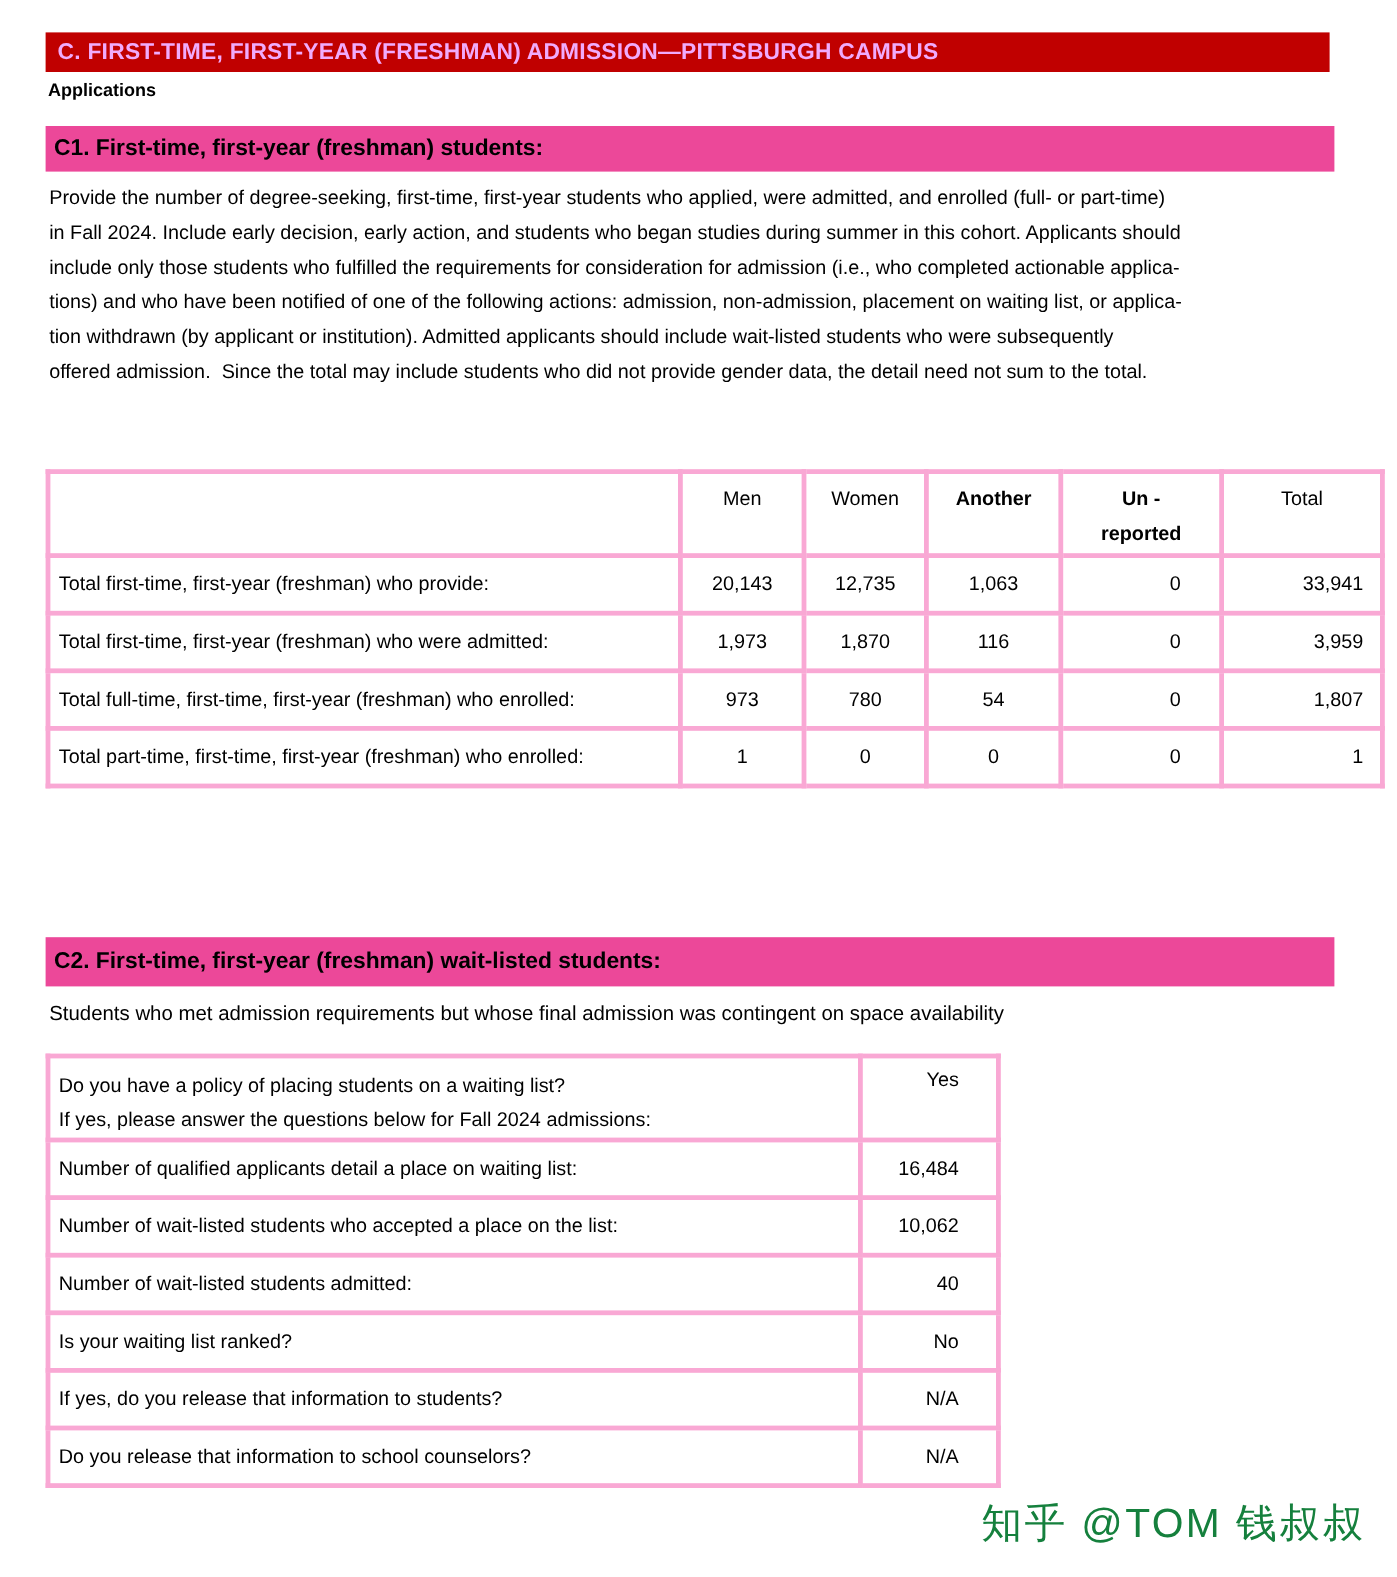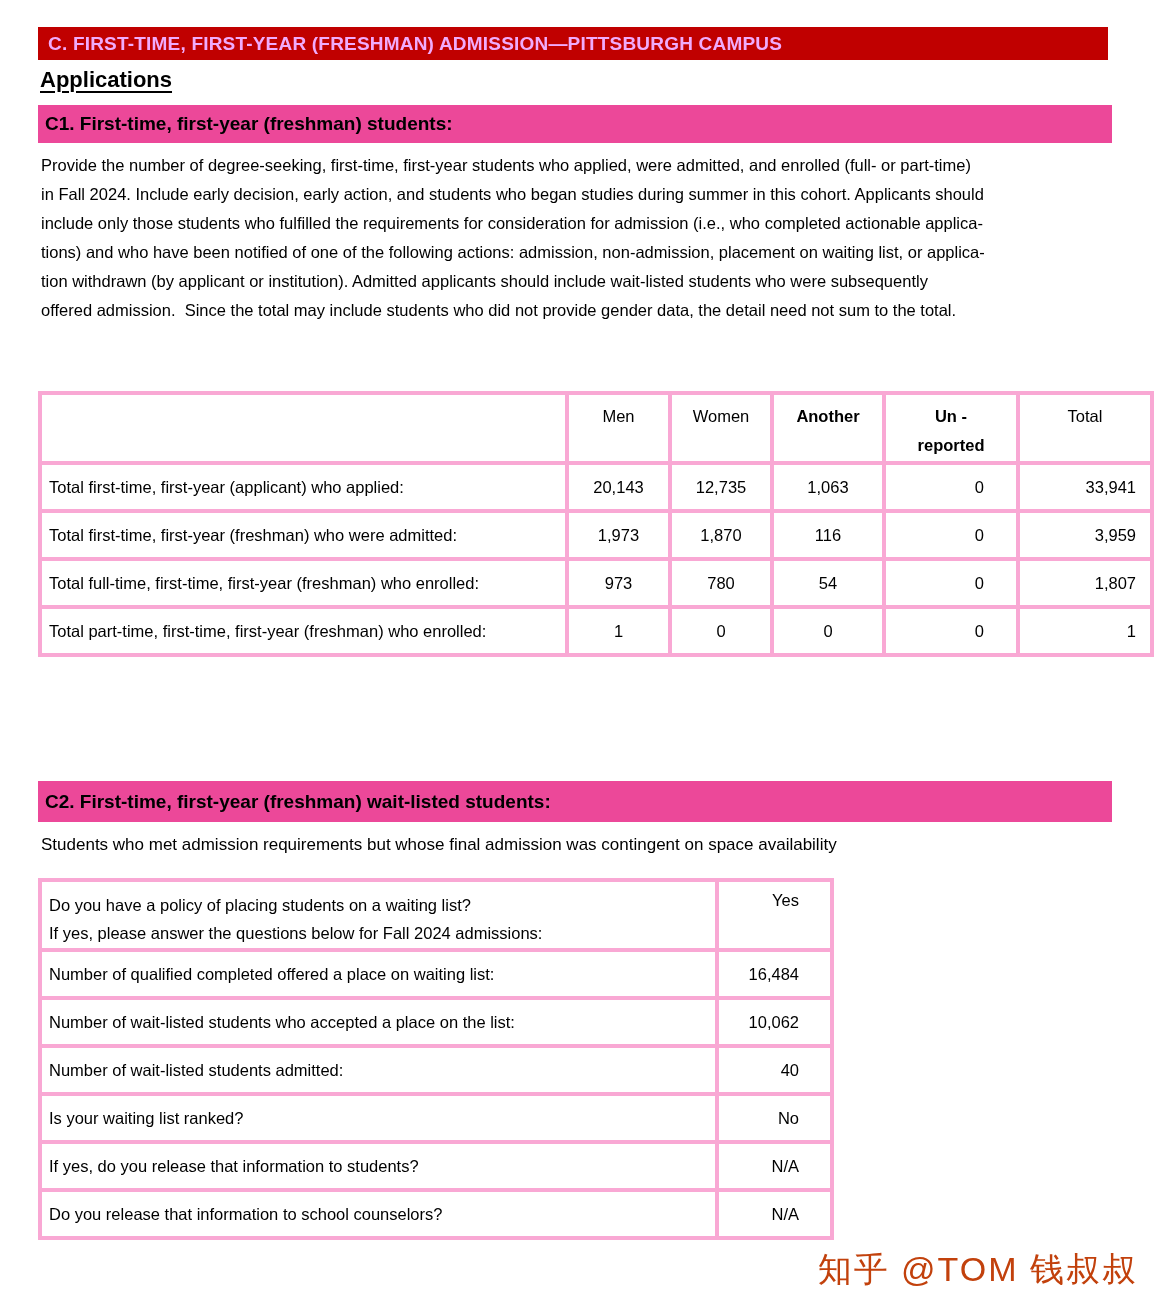--- a/index.html
+++ b/index.html
@@ -13,22 +13,22 @@
   }
   .redbar{
     position:absolute;left:38px;top:27px;width:1070px;height:33px;
     background:#c00000;color:#f0abfc;
     font-size:19px;font-weight:bold;line-height:33px;
     padding-left:10px;box-sizing:border-box;
     letter-spacing:0.2px;white-space:nowrap;
   }
   .apps{
     position:absolute;left:40px;top:67px;
-    font-size:22px;font-weight:bold;
-    text-decoration:underline;text-decoration-thickness:2px;text-underline-offset:4px;
+    font-size:15px;font-weight:bold;
+    text-decoration-thickness:2px;text-underline-offset:4px;
   }
   .secbar{
     position:absolute;left:38px;width:1074px;
     background:#ec4899;
     font-size:19px;font-weight:bold;
     padding-left:7px;box-sizing:border-box;white-space:nowrap;
   }
   #c1bar{top:105px;height:38px;line-height:38px;}
   #c2bar{top:781px;height:41px;line-height:41px;}
   .para{
@@ -55,21 +55,21 @@
   #t1 td.rt{text-align:right;padding-right:14px;}
   #t2{top:878px;font-size:16.5px;}
   #t2 tr{height:48px;}
   #t2 tr.first{height:65px;}
   #t2 td{vertical-align:middle;}
   #t2 tr.first td{vertical-align:top;padding-top:9px;}
   #t2 td.q{text-align:left;padding-left:7px;line-height:28px;white-space:pre-line;}
   #t2 td.a{text-align:right;padding-right:31px;}
   .watermark{
     position:absolute;top:1247px;right:26px;
-    font-size:34px;color:#c2410c;letter-spacing:2px;
+    font-size:34px;color:#15803d;letter-spacing:2px;
     font-weight:normal;white-space:nowrap;
   }
 </style>
 </head>
 <body>
 
 <div class="page">
 
   <div class="redbar">C. FIRST-TIME, FIRST-YEAR (FRESHMAN) ADMISSION—PITTSBURGH CAMPUS</div>
 
@@ -99,21 +99,21 @@
     <th style="white-space: pre-line;">Men</th>
           <th style="white-space: pre-line; border-radius: 21px;">Women</th>
           <th class="bold" style="white-space: pre-line;">Another</th>
           <th class="bold" style="white-space: pre-line;">Un -
 reported</th>
           <th style="white-space: pre-line;">Total</th>
         </tr>
       </thead>
     <tbody>
         <tr class="data">
-          <td class="lbl">Total first-time, first-year (applicant) who applied:</td>
+          <td class="lbl">Total first-time, first-year (freshman) who provide:</td>
           <td class="ctr">20,143</td>
           <td class="ctr">12,735</td>
           <td class="ctr">1,063</td>
           <td class="ru">0</td>
           <td class="rt">33,941</td>
         </tr>
         <tr class="data">
           <td class="lbl">Total first-time, first-year (freshman) who were admitted:</td>
           <td class="ctr">1,973</td>
           <td class="ctr">1,870</td>
@@ -149,21 +149,21 @@
       <col style="width:677px">
         <col style="width:115px">
     </colgroup>
     <tbody>
         <tr class="first">
           <td class="q">Do you have a policy of placing students on a waiting list?
 If yes, please answer the questions below for Fall 2024 admissions:</td>
           <td class="a">Yes</td>
         </tr>
         <tr>
-          <td class="q">Number of qualified completed offered a place on waiting list:</td>
+          <td class="q">Number of qualified applicants detail a place on waiting list:</td>
           <td class="a">16,484</td>
         </tr>
         <tr>
           <td class="q">Number of wait-listed students who accepted a place on the list:</td>
           <td class="a">10,062</td>
         </tr>
         <tr>
           <td class="q">Number of wait-listed students admitted:</td>
           <td class="a">40</td>
         </tr>

